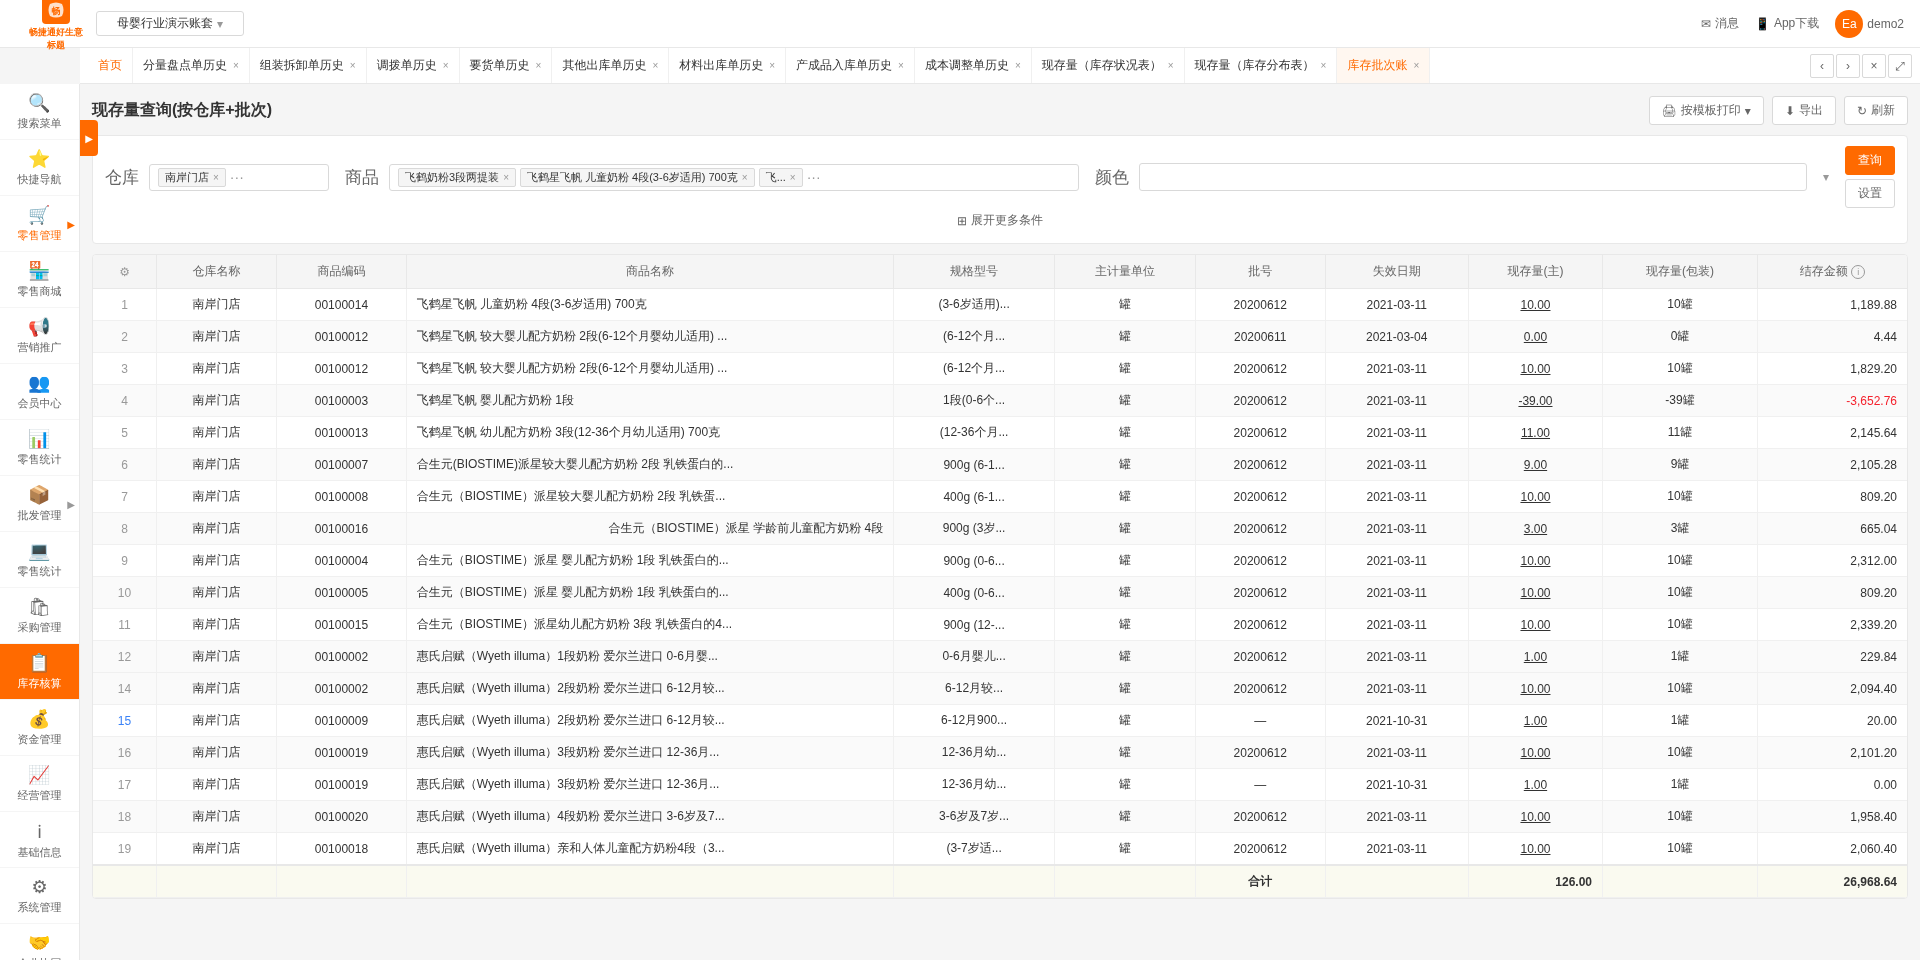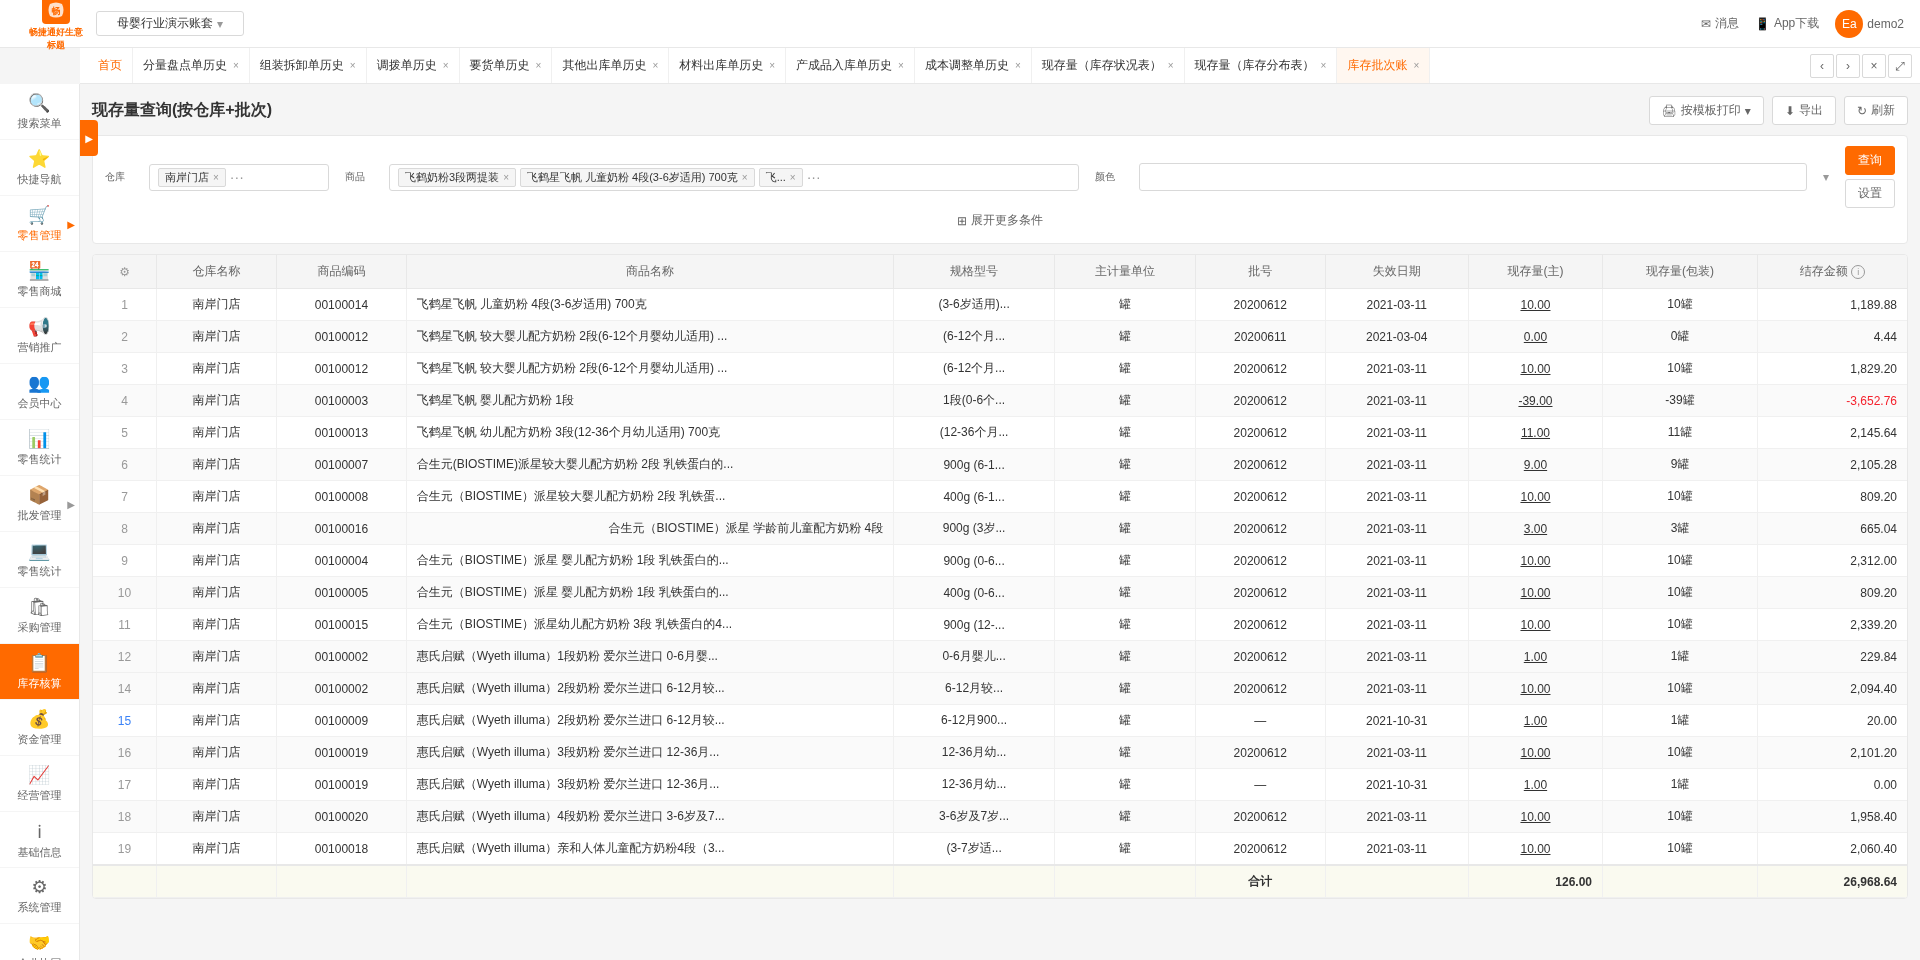--- a/index.html
+++ b/index.html
@@ -229,21 +229,21 @@
       gap: 16px;
       flex-wrap: wrap;
     }
     .search-field {
       display: flex;
       align-items: center;
       gap: 8px;
       min-width: 200px;
     }
     .search-label {
-      font-size: 10px;
+      font-size: 17px;
       color: #666;
       white-space: nowrap;
       min-width: 36px;
     }
     .search-input-wrap {
       display: flex;
       align-items: center;
       border: 1px solid #d9d9d9;
       border-radius: 3px;
       background: #fff;

